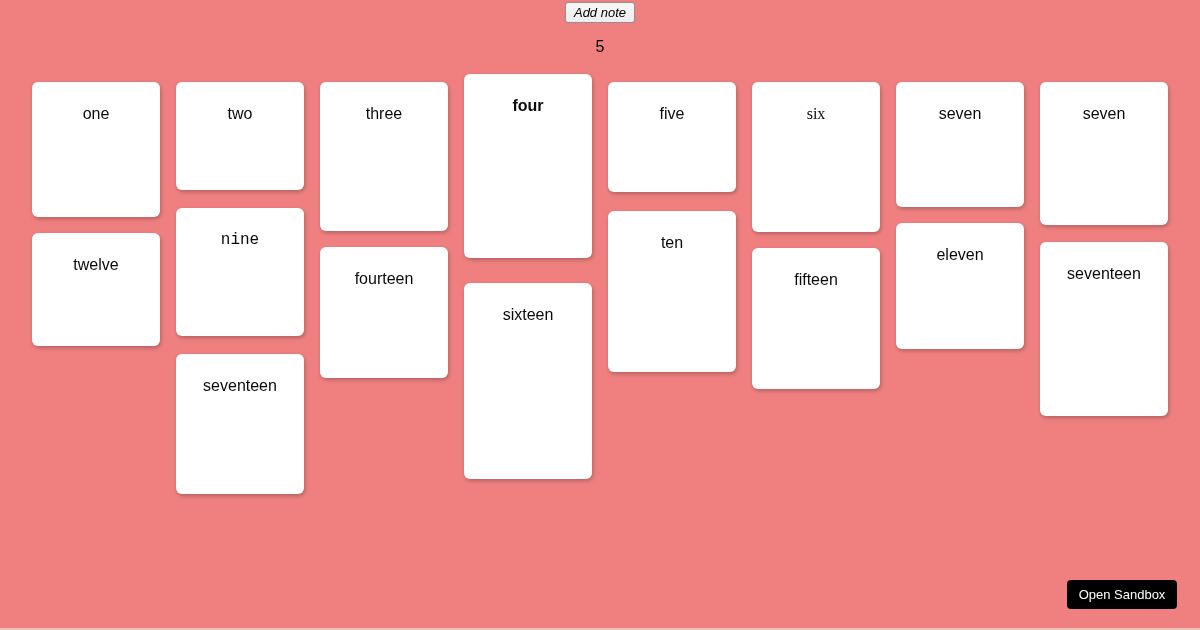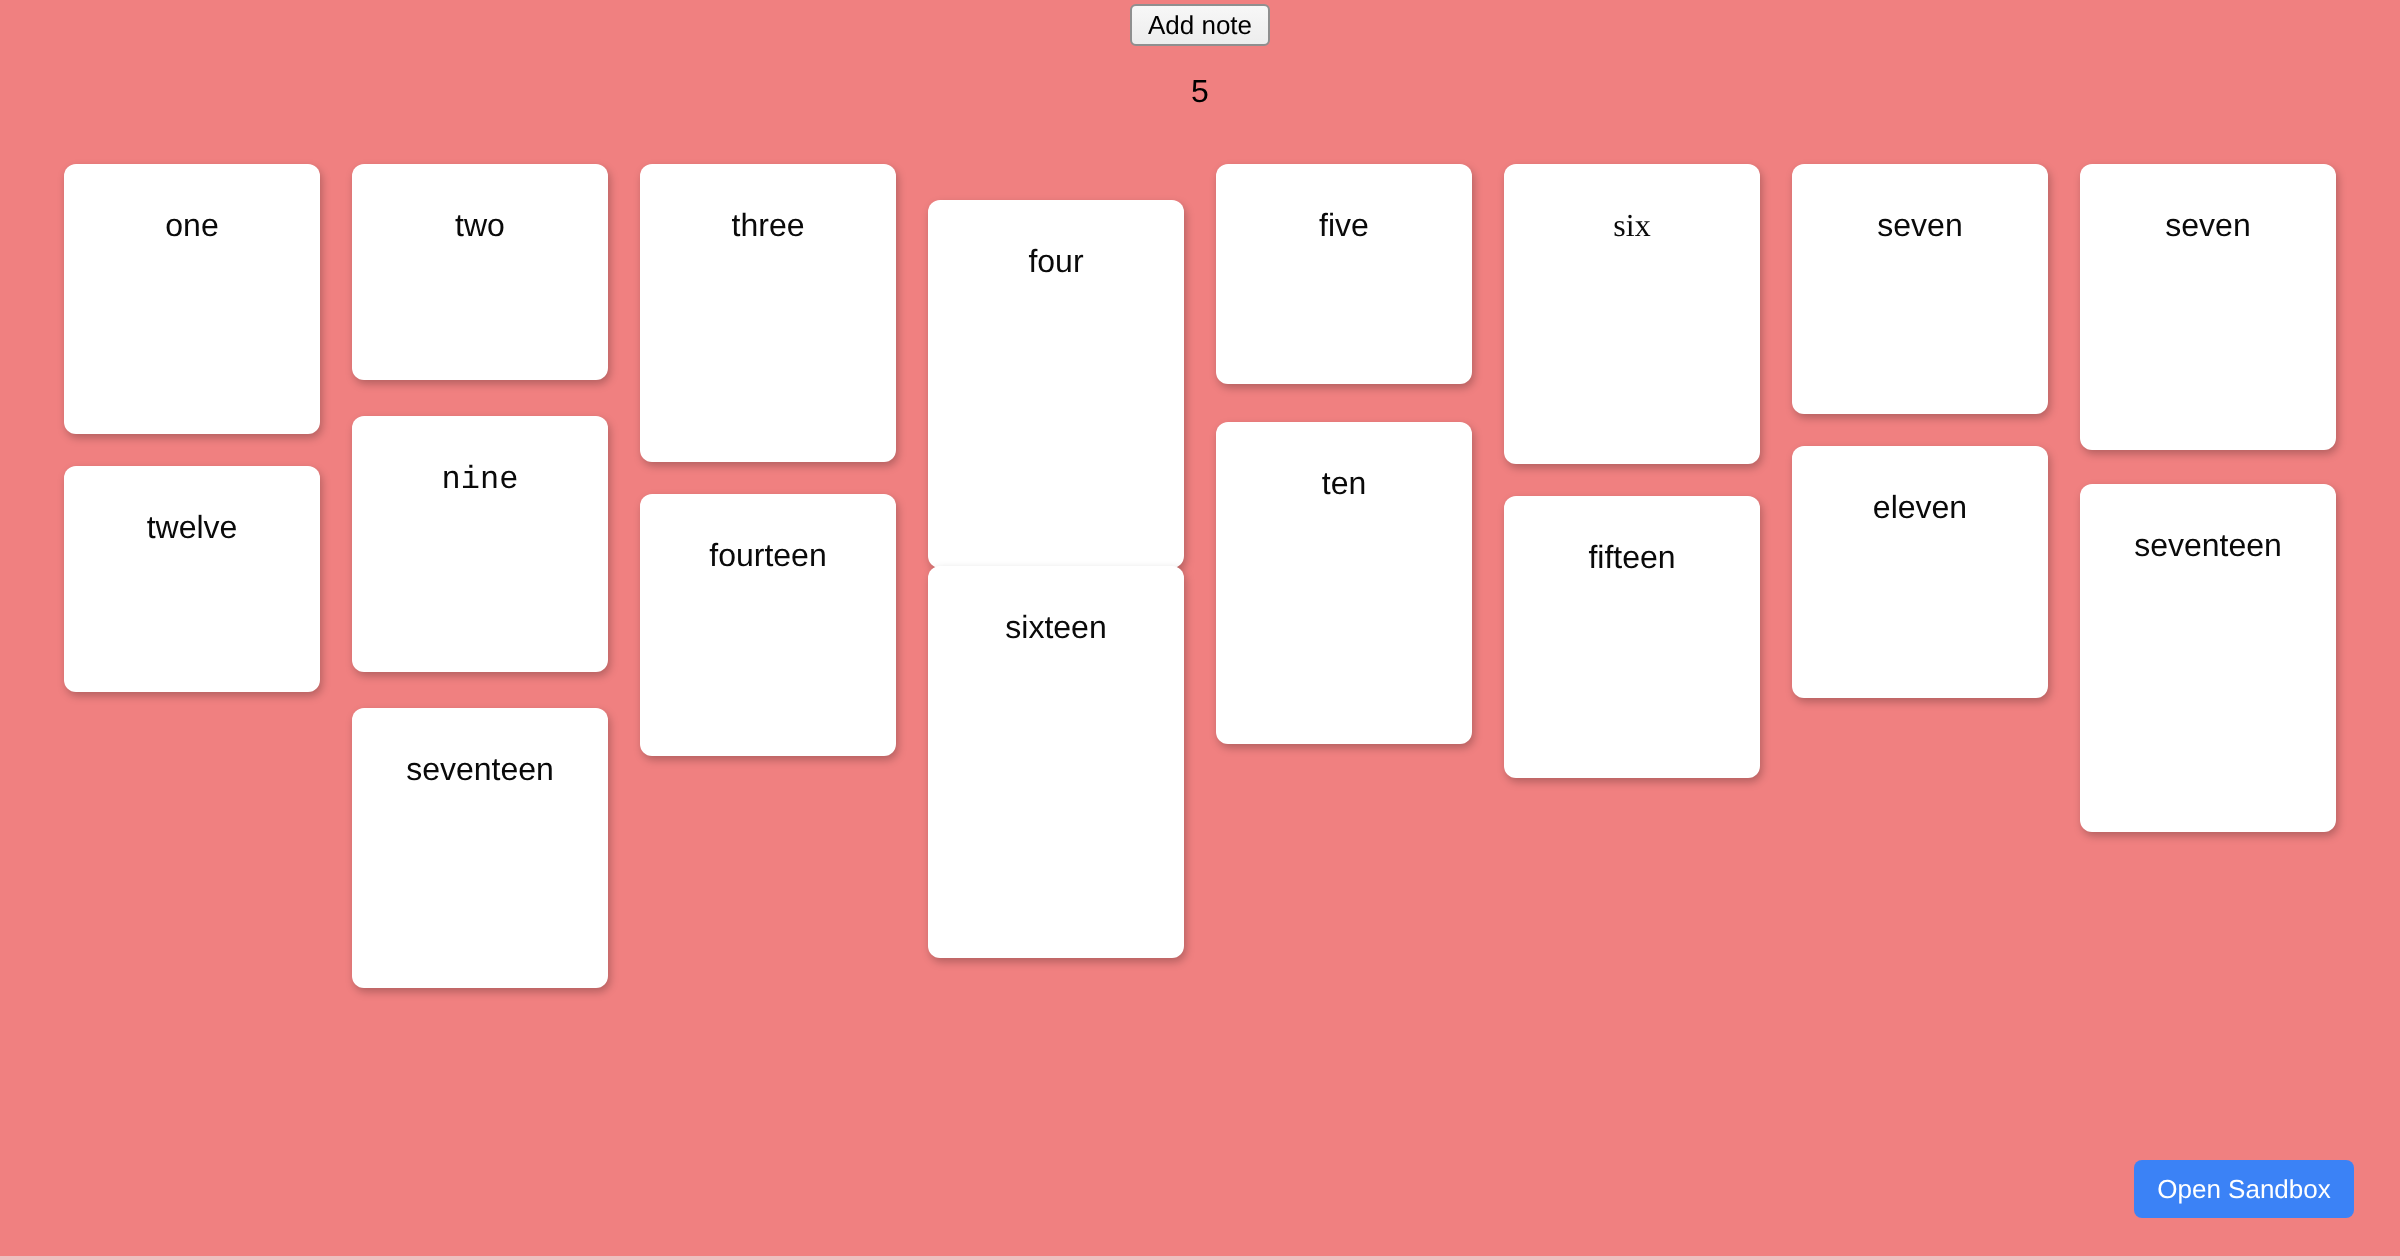--- a/index.html
+++ b/index.html
@@ -24,20 +24,21 @@
   }
   .add-note-btn {
     font-family: "Liberation Sans", sans-serif;
     font-size: 13px;
     color: #000;
     background: linear-gradient(#f7f7f7, #ededed);
     border: 1px solid #8f8f8f;
     border-radius: 3px;
     padding: 2px 8px;
     cursor: pointer;
+    font-style: italic;
   }
   .note-count {
     position: absolute;
     top: 38px;
     left: 0;
     width: 100%;
     text-align: center;
     font-size: 16px;
     color: #000;
   }
@@ -93,31 +94,31 @@
   <button class="add-note-btn">Add note</button>
 </div>
 
 <div class="note-count">5</div>
 
 <div class="board">
 
 <div class="note" style="left: 32px; top: 82px; width: 128px; height: 135px;">one</div>
     <div class="note" style="left: 176px; top: 82px; width: 128px; height: 108px;">two</div>
     <div class="note" style="left: 320px; top: 82px; width: 128px; height: 149px;">three</div>
-    <div class="note" style="left: 464px; top: 100px; width: 128px; height: 184px;">four</div>
+    <div class="note" style="left: 464px; top: 74px; width: 128px; height: 184px; font-weight: bold;">four</div>
     <div class="note" style="left: 608px; top: 82px; width: 128px; height: 110px;">five</div>
     <div class="note" style="left: 752px; top: 82px; width: 128px; height: 150px; font-family: Liberation Serif, serif;">six</div>
     <div class="note" style="left: 896px; top: 82px; width: 128px; height: 125px;">seven</div>
     <div class="note" style="left: 1040px; top: 82px; width: 128px; height: 143px;">seven</div>
     <div class="note" style="left: 176px; top: 208px; width: 128px; height: 128px; font-family: Liberation Mono, monospace;">nine</div>
     <div class="note" style="left: 608px; top: 211px; width: 128px; height: 161px;">ten</div>
     <div class="note" style="left: 896px; top: 223px; width: 128px; height: 126px;">eleven</div>
     <div class="note" style="left: 32px; top: 233px; width: 128px; height: 113px;">twelve</div>
     <div class="note" style="left: 1040px; top: 242px; width: 128px; height: 174px;">seventeen</div>
     <div class="note" style="left: 320px; top: 247px; width: 128px; height: 131px;">fourteen</div>
     <div class="note" style="left: 752px; top: 248px; width: 128px; height: 141px;">fifteen</div>
     <div class="note" style="left: 464px; top: 283px; width: 128px; height: 196px;">sixteen</div>
     <div class="note" style="left: 176px; top: 354px; width: 128px; height: 140px;">seventeen</div>
   </div>
 
-<button class="open-sandbox-btn" style="background: #3b82f6; color: rgb(255, 255, 255);">Open Sandbox</button>
+<button class="open-sandbox-btn" style="background: #000000; color: rgb(255, 255, 255);">Open Sandbox</button>
 
 <div class="bottom-strip"></div>
 
 </body></html>

